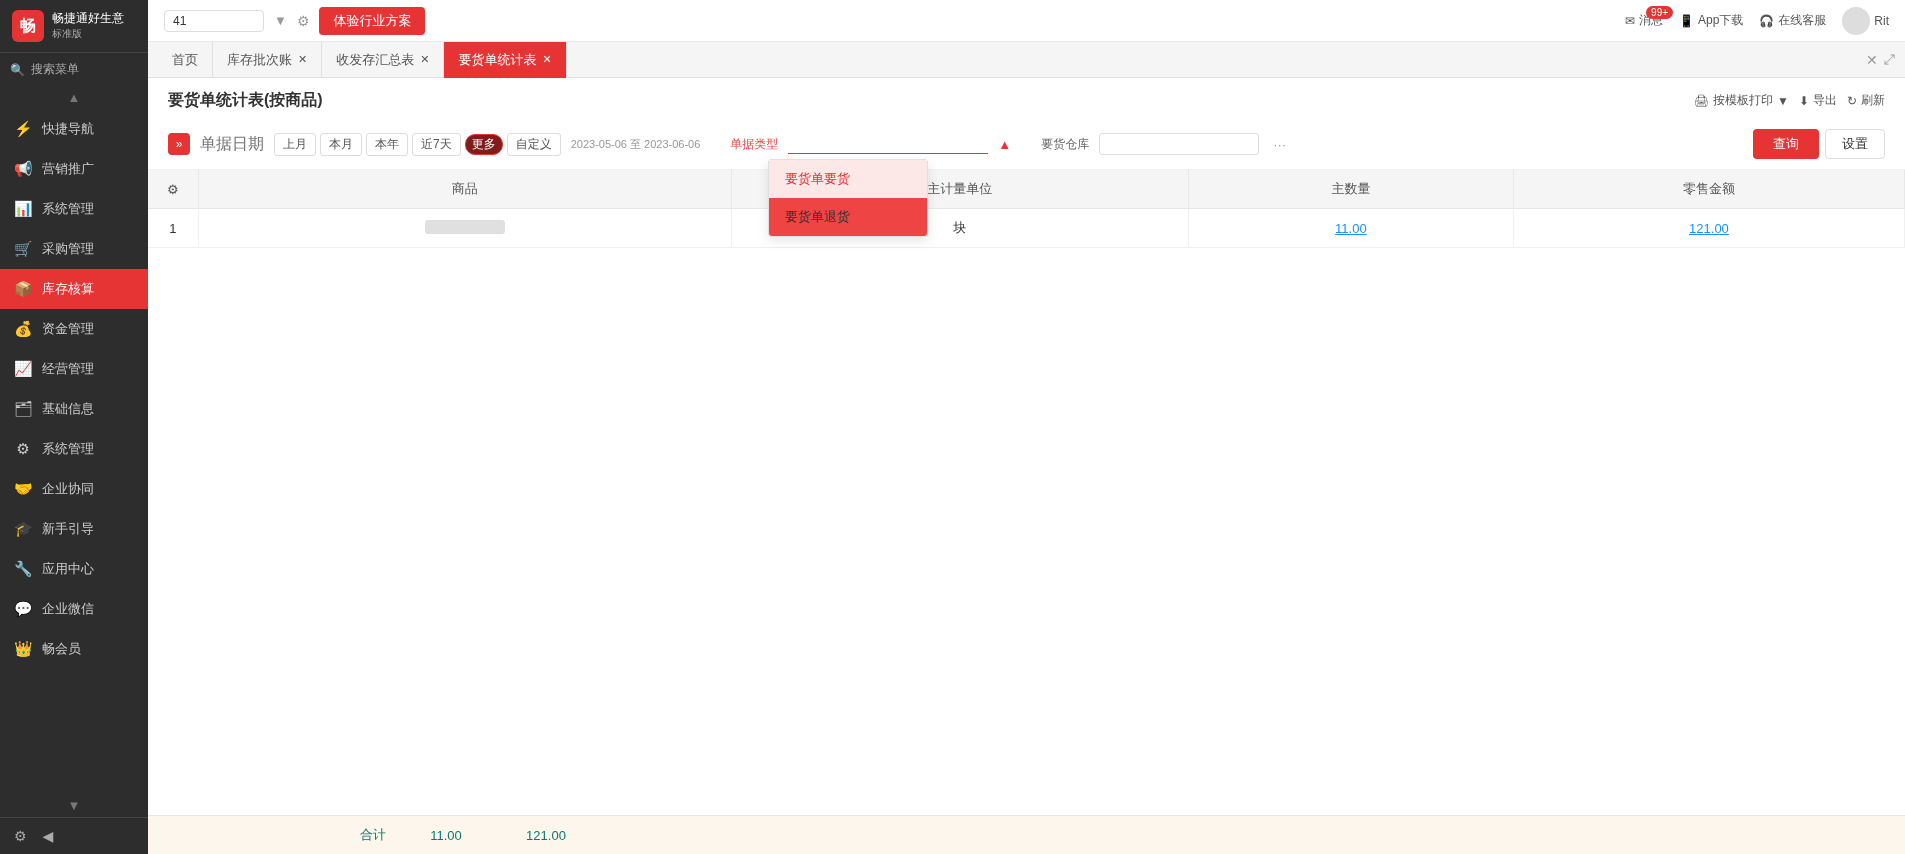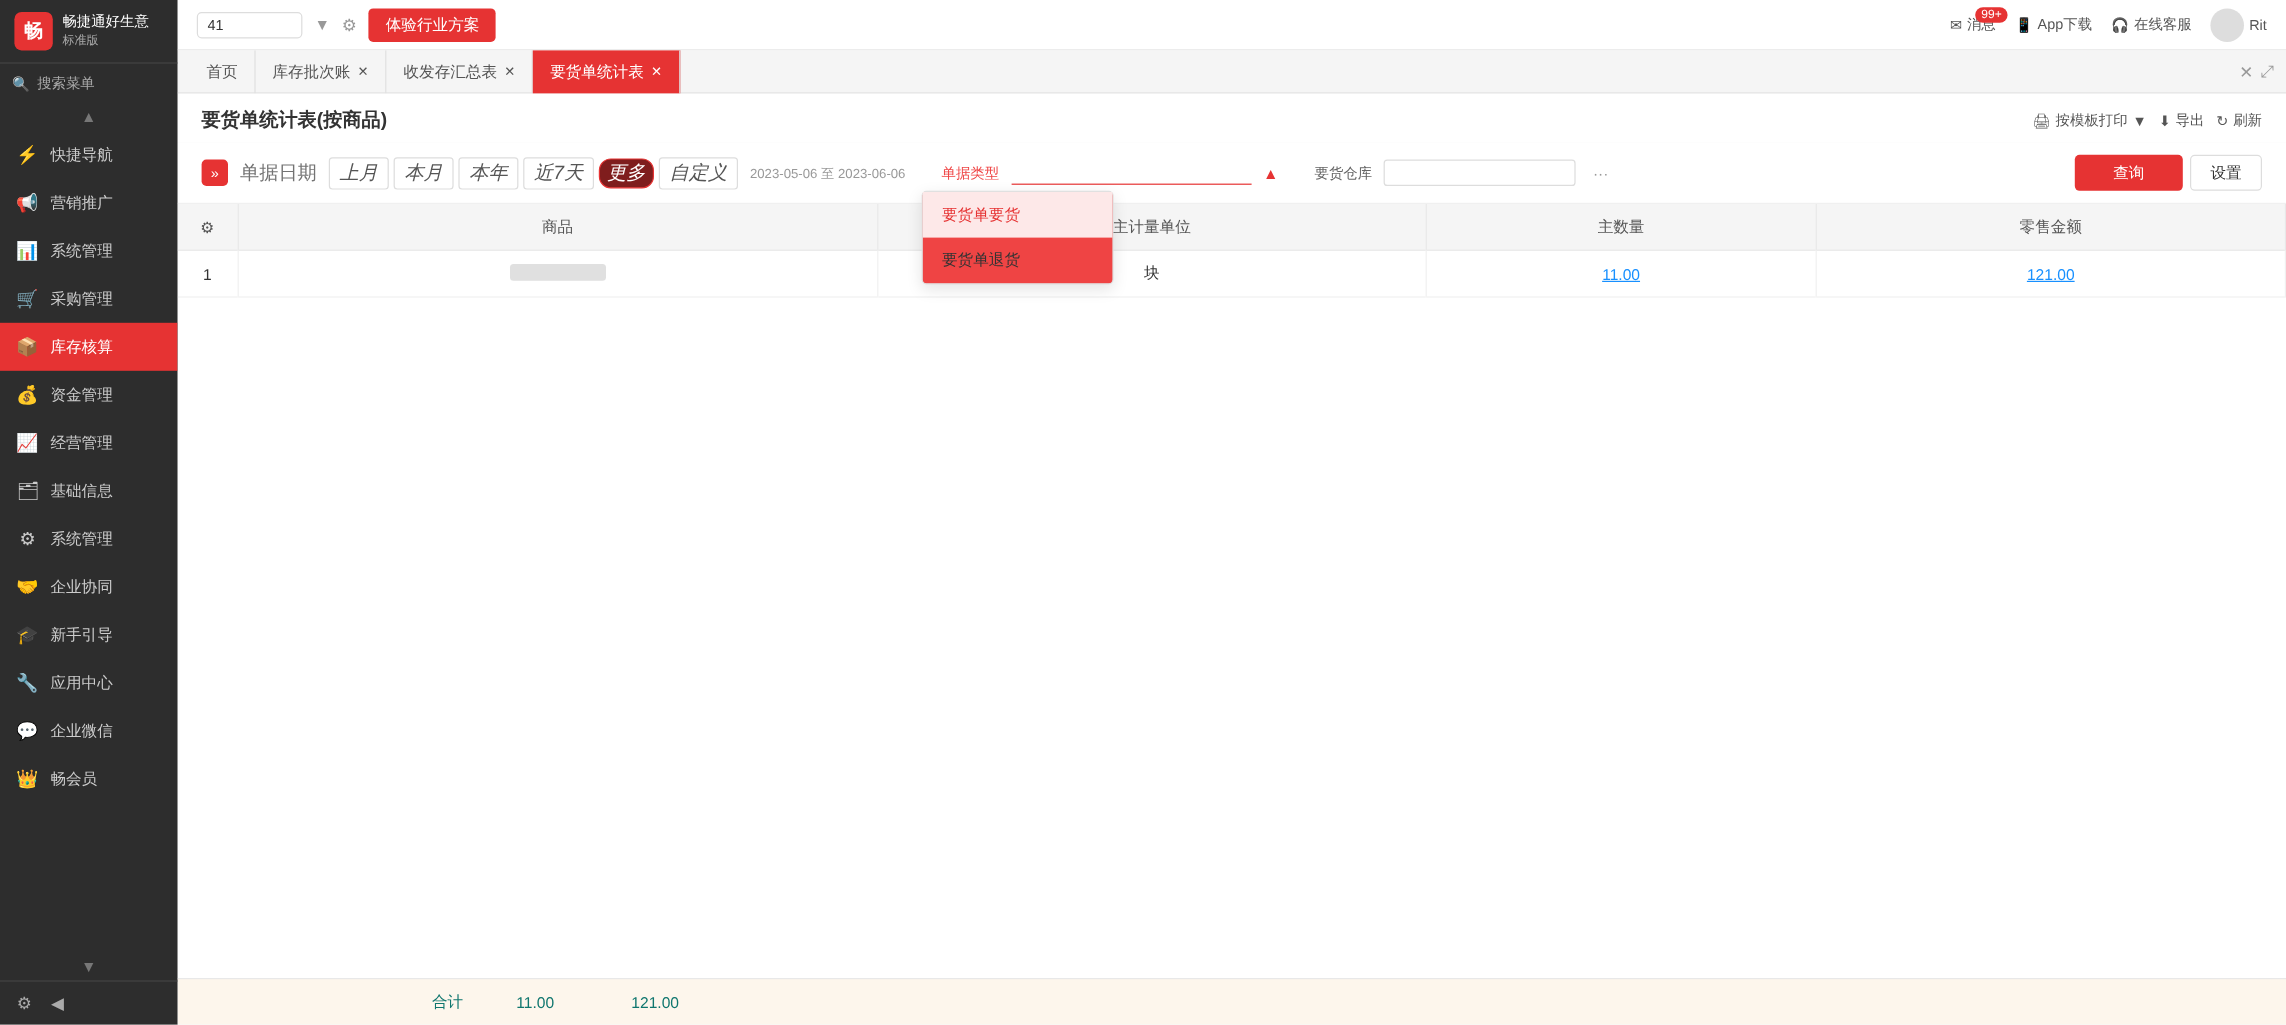--- a/index.html
+++ b/index.html
@@ -102,21 +102,21 @@
     .top-header-left {
       display: flex;
       align-items: center;
       gap: 10px;
     }
     .header-num-input {
       border: 1px solid #ddd;
       border-radius: 4px;
       padding: 3px 8px;
       font-size: 12px;
-      width: 88px;
+      width: 100px;
       color: #333;
     }
     .header-chevron { color: #999; cursor: pointer; }
     .header-gear { color: #999; cursor: pointer; font-size: 14px; }
     .header-trial-btn {
       background: #e63333;
       color: #fff;
       border: none;
       border-radius: 4px;
       padding: 5px 14px;
@@ -220,25 +220,24 @@
       justify-content: center;
       cursor: pointer;
       font-size: 12px;
     }
     .filter-label { color: #737373; font-size: 16px; }
     .filter-date-btns { display: flex; align-items: center; gap: 4px; }
     .date-btn {
       padding: 2px 8px;
       border: 1px solid #ddd;
       border-radius: 3px;
-      font-size: 16px;
+      font-size: 12px;
       cursor: pointer;
       color: #555;
       background: #fff;
-      font-style: italic;
     }
     .date-btn.more {
       background: #7f1d1d;
       color: #fff;
       border-color: #e63333;
       border-radius: 10px;
       padding: 1px 6px;
     }
     .date-range { font-size: 11px; color: #999; }
     .filter-type-label { color: #ef4444; font-size: 12px; margin-left: 20px; }
@@ -261,21 +260,21 @@
       width: 160px;
       color: #333;
     }
     .filter-more-btn { color: #999; cursor: pointer; margin-left: 4px; }
     .filter-actions { margin-left: auto; display: flex; gap: 6px; }
     .btn-query {
       background: #e63333;
       color: #fff;
       border: none;
       border-radius: 4px;
-      padding: 5px 32px;
+      padding: 5px 20px;
       cursor: pointer;
       font-size: 13px;
     }
     .btn-settings {
       background: #fff;
       color: #333;
       border: 1px solid #ddd;
       border-radius: 4px;
       padding: 5px 16px;
       cursor: pointer;

